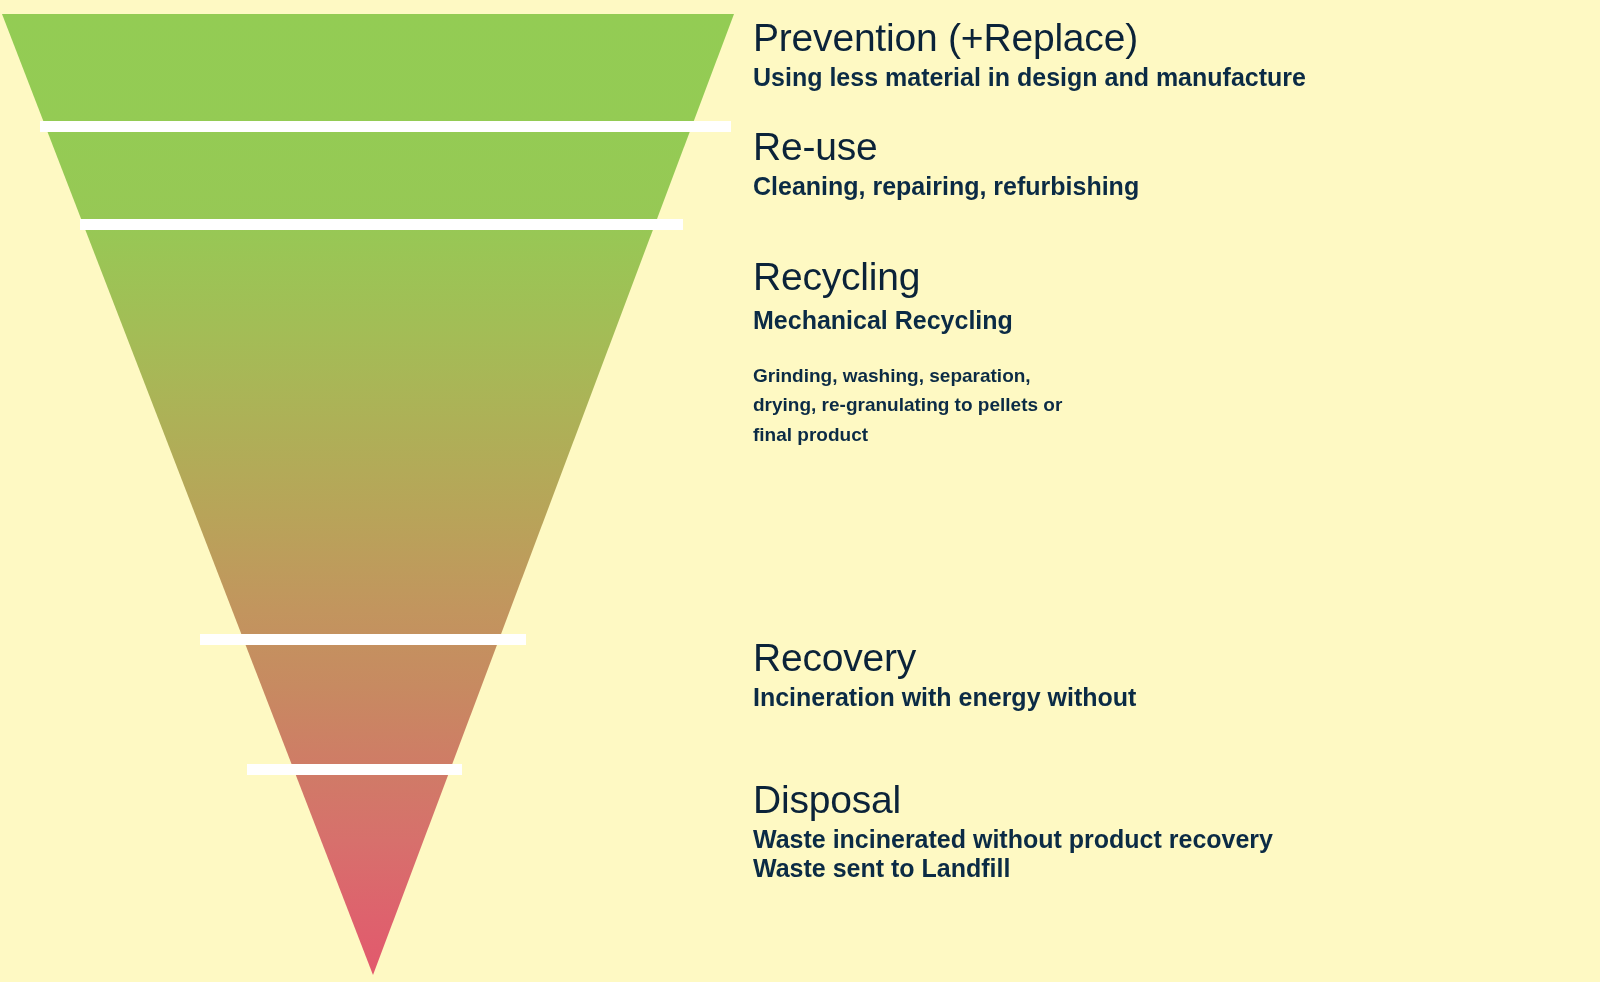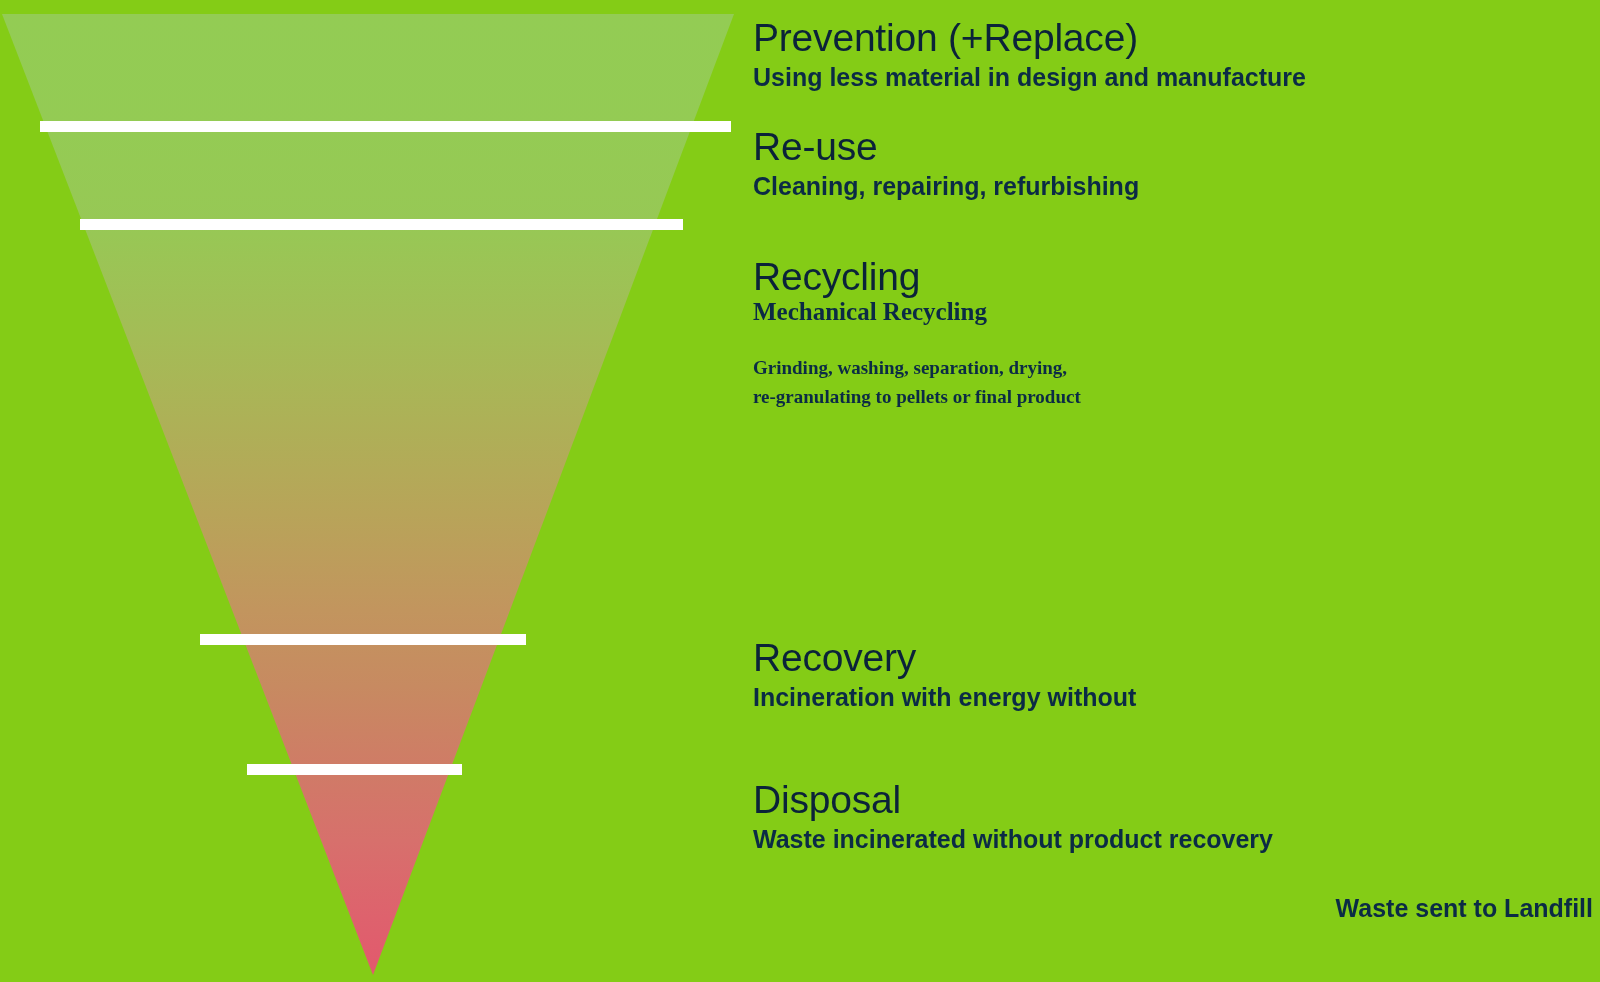--- a/index.html
+++ b/index.html
@@ -4,21 +4,21 @@
 <style>
   html, body {
     margin: 0;
     padding: 0;
     background: #12232e;
   }
   #root {
     position: relative;
     width: 1600px;
     height: 982px;
-    background: #84cc16;
+    background: #fef9c3;
     overflow: hidden;
     font-family: "Liberation Sans", sans-serif;
   }
 
   
   #funnel-wrap {
     position: absolute;
     left: 0;
     top: 0;
     width: 740px;
@@ -74,24 +74,23 @@
   
   #tier-prevention { top: 18px; }
   #tier-reuse      { top: 127px; }
   #tier-recycling  { top: 257px; }
   #tier-recovery   { top: 638px; }
   #tier-disposal   { top: 780px; }
 
   
   #recycling-columns {
     position: relative;
-    margin-top: 0;
+    margin-top: 8px;
     width: 840px;
     height: 200px;
-    font-family: Liberation Serif, serif;
   }
   .rec-col {
     position: absolute;
     top: 0;
   }
   #rec-col-mechanical { left: 0px;   width: 340px; }
   #rec-col-chemical   { left: 360px; width: 440px; }
 
   .rec-col-heading {
     font-size: 25px;
@@ -106,23 +105,21 @@
     line-height: 1.55;
     color: #0b2b45;
     margin-top: 26px;
   }
 
   #disposal-extra {
     font-size: 25px;
     font-weight: 700;
     line-height: 1.15;
     color: #0b2b45;
-    margin-top: 40px;
     white-space: nowrap;
-    text-align: right;
   }
 </style>
 </head>
 <body>
 
 <div id="root">
 
   <div id="funnel-wrap">
     <svg id="funnel-svg" viewBox="0 0 740 982" xmlns="http://www.w3.org/2000/svg">
       <defs>

